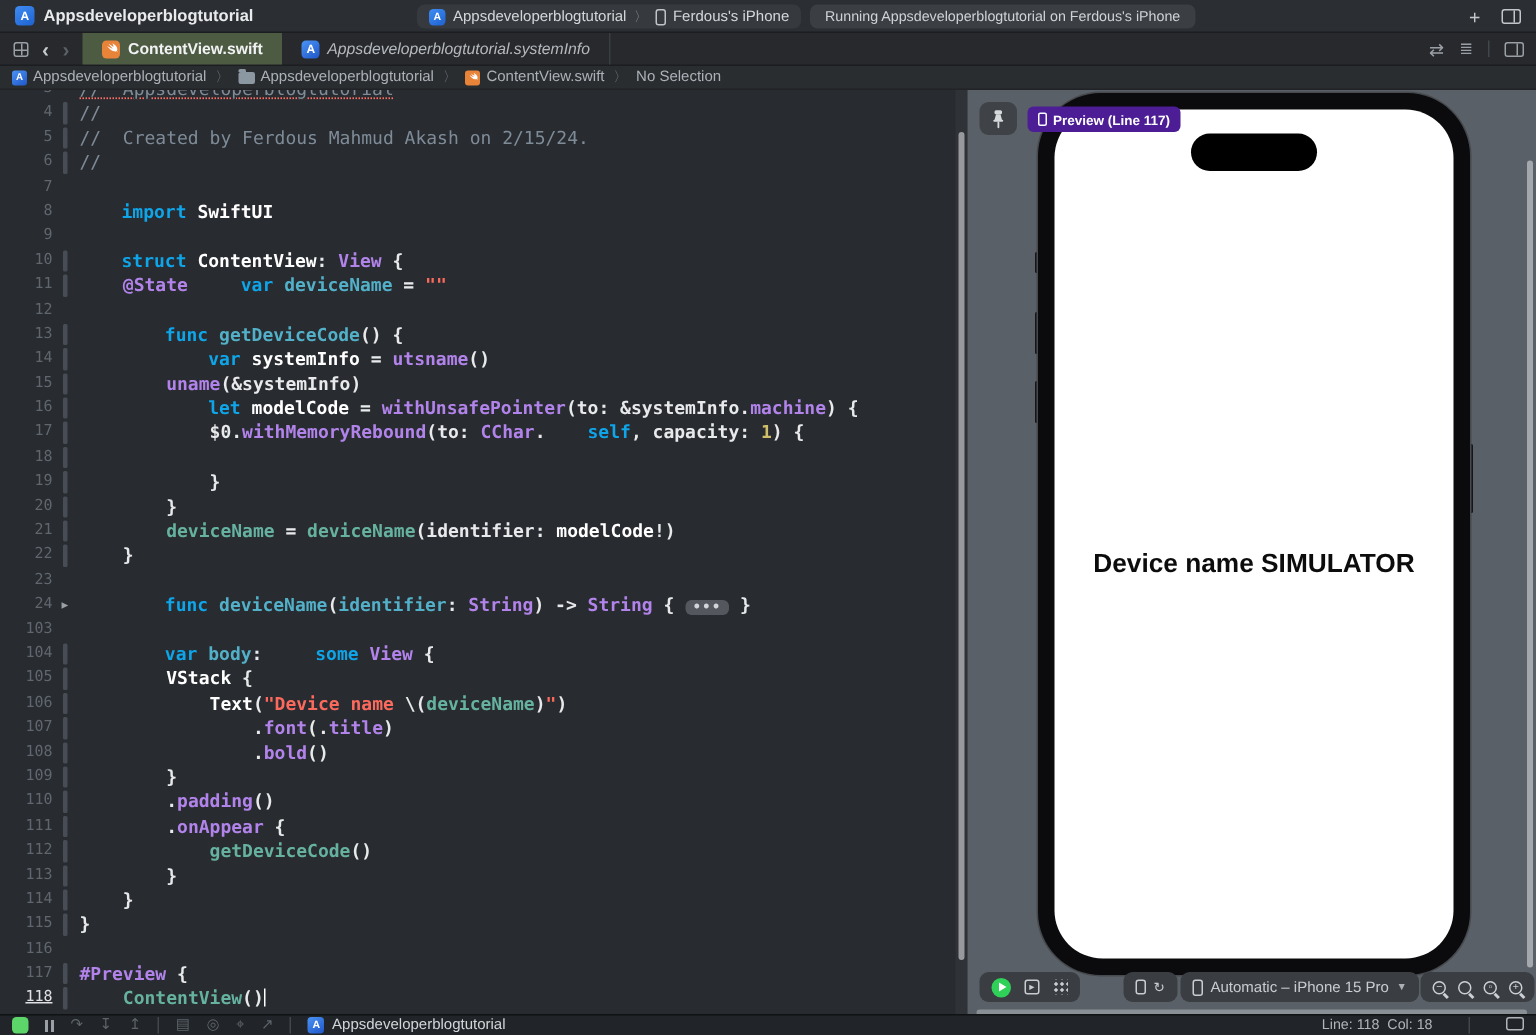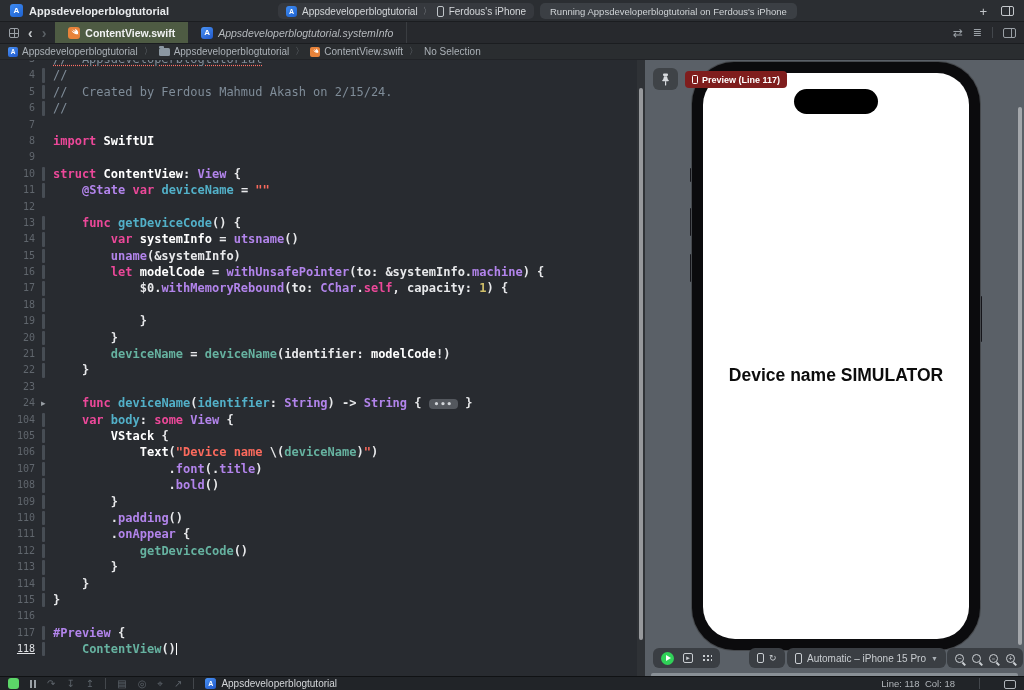--- a/index.html
+++ b/index.html
@@ -58,39 +58,39 @@
   .editor { position:absolute; left:0; top:0; width:637px; height:100%; background:#282b30; overflow:hidden; }
   .code-line { display:flex; height:16.4px; line-height:16.4px; align-items:stretch; }
   .code-line.partial { margin-top:-9px; }
   .ln { width:40px; flex:0 0 40px; text-align:right; padding-right:5px; font-family:"DejaVu Sans Mono", monospace; font-size:10px; color:#60666d; }
   .ln.cur { color:#dfe1e4;text-decoration:underline; }
   .gslot { width:9px; flex:0 0 9px; position:relative; }
   .gbar { position:absolute; left:2px; top:1px; bottom:1px; width:3px; background:#474d54; border-radius:1px; }
   .fold-arrow { position:absolute; left:1px; top:0; font-size:9px; color:#9aa0a6; }
   .code { font-family:"DejaVu Sans Mono", monospace; font-size:12px; white-space:pre; color:#e8e9eb; padding-left:4px; }
   .code span { font-weight:bold; }
-  .code .kw { color:#ec4899; }
+  .code .kw { color:#0ea5e9;margin-left:28px; }
   .code .ty { color:#b284eb; }
   .code .dc { color:#52b0c8; }
   .code .fn { color:#66b2a0; }
   .code .st { color:#fc6a5d; }
   .code .nu { color:#d0bf69; }
   .code .cmt { color:#7f8c98; font-weight:normal; }
   .code .bw { color:#ffffff; }
   .code .sq { text-decoration:underline dotted #ff6f64; text-underline-offset:2px; }
   .code .chip { background:#54585e; border-radius:4px; padding:0 5px; color:#d2d5d9; font-size:9px; letter-spacing:1px; font-weight:bold; }
   .caret { display:inline-block; width:1.5px; height:12px; background:#fff; vertical-align:-2px; }
 
   .escroll { position:absolute; left:637px; top:0; width:8px; height:100%; background:#2f3236; }
   .escroll-thumb { position:absolute; left:2px; top:28px; width:4px; height:552px; background:#97999c; border-radius:2px; }
 
   
   .preview { position:absolute; left:645px; top:0; width:379px; height:100%; background:#5a6067; overflow:hidden; }
   .pin-btn { position:absolute; left:8px; top:8px; width:25px; height:22px; background:#3f4347; border-radius:6px; display:flex; align-items:center; justify-content:center; z-index:5; }
-  .preview-badge { position:absolute; left:40px; top:11px; height:17px; background:#7f1d1d; border-radius:4px; display:flex; align-items:center; gap:4px; padding:0 7px; font-size:9px; font-weight:bold; color:#fff; z-index:5; }
+  .preview-badge { position:absolute; left:40px; top:11px; height:17px; background:#4c1d95; border-radius:4px; display:flex; align-items:center; gap:4px; padding:0 7px; font-size:9px; font-weight:bold; color:#fff; z-index:5; }
   .badge-glyph { width:6px; height:9px; border:1px solid #fff; border-radius:1.5px; }
 
   .phone { position:absolute; left:47px; top:2px; width:288px; height:588px; background:#0b0b0d; border-radius:42px; box-shadow:0 0 0 1px #46494d; z-index:1; }
   .screen { position:absolute; left:11px; right:11px; top:11px; bottom:11px; background:#ffffff; border-radius:32px; overflow:hidden; }
   .island { position:absolute; left:50%; top:16px; transform:translateX(-50%); width:84px; height:25px; background:#000; border-radius:13px; }
   .screen-text { position:absolute; top:292px; left:0; right:0; text-align:center; font-size:17.5px; font-weight:bold; color:#0c0c0c; }
   .side-btn { position:absolute; width:3px; background:#15151a; border-radius:1px; z-index:0; }
 
   
   .ptoolbar { position:absolute; left:0; right:0; top:588px; height:20px; z-index:6; }
@@ -113,21 +113,21 @@
   .vscroll { position:absolute; right:2px; top:47px; width:4px; height:538px; background:rgba(255,255,255,.45); border-radius:2px; z-index:6; }
 
   
   .debugbar { height:14px; background:#212428; border-top:1px solid #101214; display:flex; align-items:center; gap:11px; padding:0 8px; font-size:10px; color:#8a9097; position:relative; }
   .bp-toggle { width:11px; height:11px; border-radius:3px; background:#5cd668; }
   .pause-icon { display:flex; gap:2px; }
   .pause-icon i { display:block; width:2px; height:8px; background:#9aa0a6; }
   .dbg-dim { color:#5d646b; font-size:10px; line-height:1; }
   .dbg-app { display:flex; align-items:center; gap:5px; color:#d3d6d9; font-size:10px; }
   .mini-app { width:11px; height:11px; border-radius:2.5px; background:linear-gradient(145deg,#4a93f5,#2057c9); color:#fff; font-size:7px; font-weight:bold; display:flex; align-items:center; justify-content:center; }
-  .sb-right { position:absolute; right:8px; display:flex; align-items:flex-end; gap:24px; color:#b0b5ba; }
+  .sb-right { position:absolute; right:8px; display:flex; align-items:flex-start; gap:24px; color:#b0b5ba; }
   .linecol { white-space:pre; font-size:9.5px; }
   .icon-display { width:12px; height:9px; border:1.1px solid #b0b5ba; border-radius:2px; }
 </style>
 </head>
 <body>
 
 <div class="titlebar">
   <div class="tb-left">
     <span class="appicon">A</span>
     <span class="tb-title">Appsdeveloperblogtutorial</span>
@@ -336,20 +336,25 @@
           <span class="ln">23</span>
           <span class="gslot"></span>
           <span class="code"></span>
         </div>
         <div class="code-line">
           <span class="ln">24</span>
           <span class="gslot">
             <span class="fold-arrow">▸</span>
           </span>
           <span class="code"><span>    </span><span class="kw">func</span><span> </span><span class="dc">deviceName</span><span>(</span><span class="dc">identifier</span><span>: </span><span class="ty">String</span><span>) -&gt; </span><span class="ty">String</span><span> { </span><span class="chip">•••</span><span> }</span></span>
+        </div>
+        <div class="code-line">
+          <span class="ln">103</span>
+          <span class="gslot"></span>
+          <span class="code"></span>
         </div>
         <div class="code-line">
           <span class="ln">104</span>
           <span class="gslot">
             <span class="gbar"></span>
           </span>
           <span class="code"><span>    </span><span class="kw">var</span><span> </span><span class="dc">body</span><span>: </span><span class="kw">some</span><span> </span><span class="ty">View</span><span> {</span></span>
         </div>
         <div class="code-line">
           <span class="ln">105</span>

